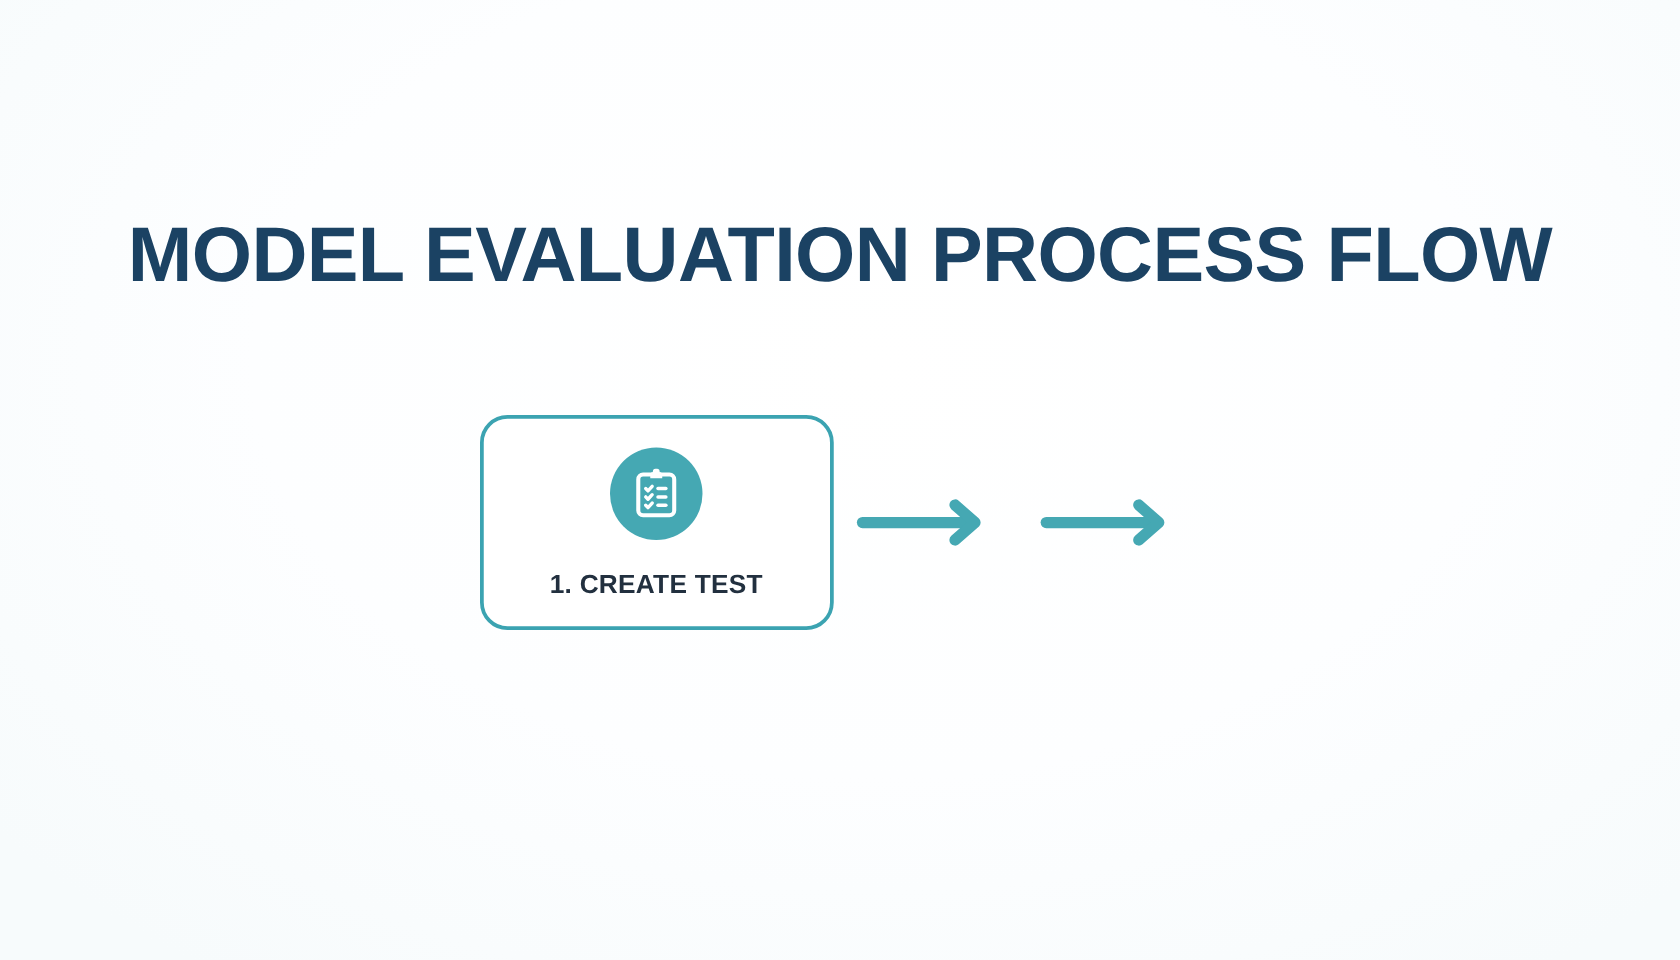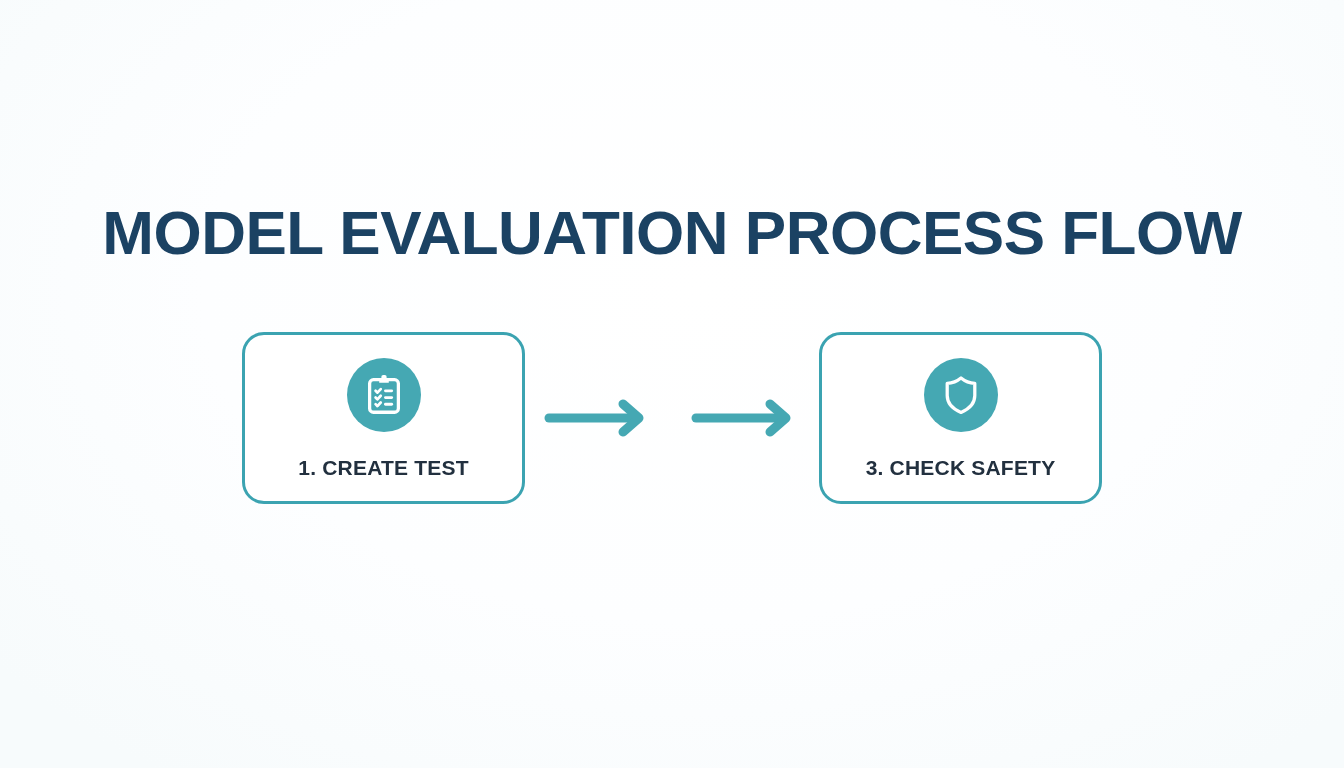--- a/index.html
+++ b/index.html
@@ -29,21 +29,20 @@
     left: 0;
     top: 168px;
     width: 1344px;
     text-align: center;
     font-size: 62px;
     line-height: 74px;
     font-weight: bold;
     letter-spacing: -0.5px;
     color: #1b4263;
     white-space: nowrap;
-    margin-top: 28px;
   }
 
   
   .flow {
     position: absolute;
     left: 0;
     top: 330px;
     width: 1344px;
     height: 175px;
     display: flex;
@@ -140,26 +139,15 @@
     </div>
 
 
     <div class="connector">
       <svg width="112" height="40" viewBox="0 0 112 40" aria-hidden="true">
         <line x1="6" y1="20" x2="86" y2="20" stroke="#45a8b3" stroke-width="9" stroke-linecap="round"></line>
         <path d="M80 6 L96 20 L80 34" fill="none" stroke="#45a8b3" stroke-width="9" stroke-linecap="round" stroke-linejoin="round"></path>
       </svg>
     </div>
 
-    <div class="card">
-      <div class="icon-circle">
-        <svg width="46" height="46" viewBox="0 0 48 48" aria-hidden="true">
-          <path d="M24 6.2 C19.6 9.8 14.6 11.6 9.6 11.9 V24.6
-                   c0 8.0 5.6 14.0 14.4 17.6
-                   c8.8 -3.6 14.4 -9.6 14.4 -17.6 V11.9
-                   C33.4 11.6 28.4 9.8 24 6.2 Z" fill="none" stroke="#ffffff" stroke-width="3.4" stroke-linejoin="round"></path>
-        </svg>
-      </div>
-      <div class="card-label">3. CHECK SAFETY</div>
-    </div>
 
   </div>
 </div>
 
 </body></html>

